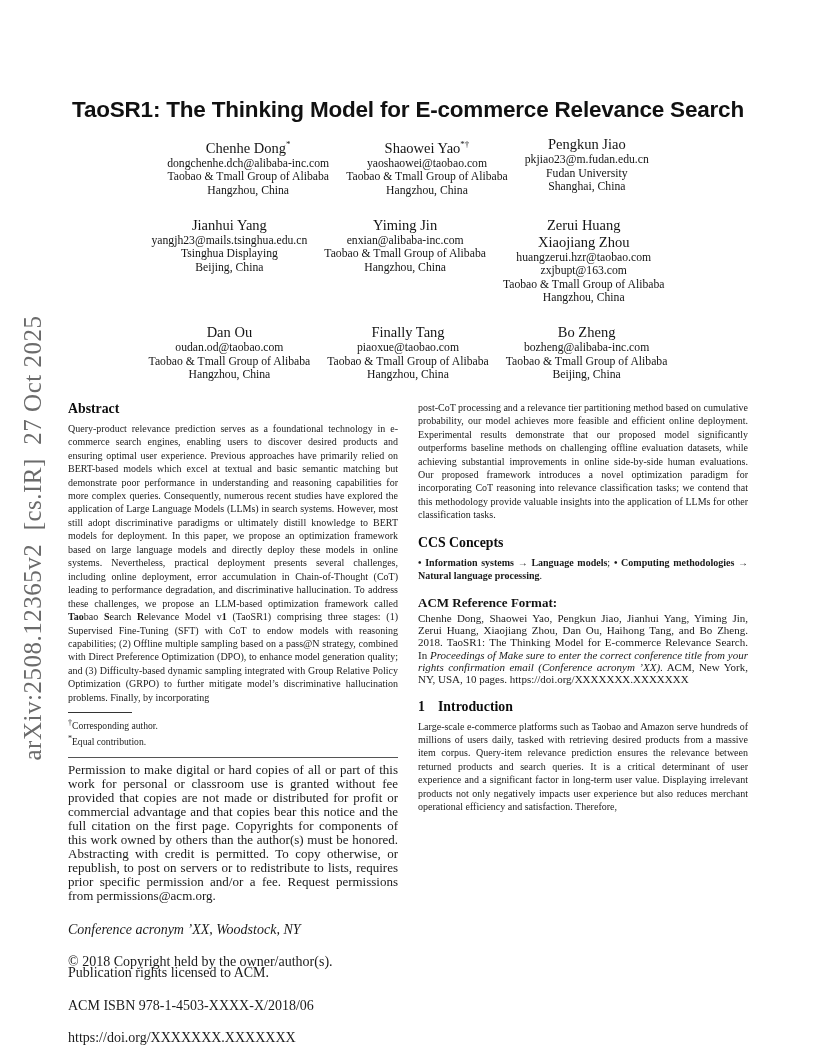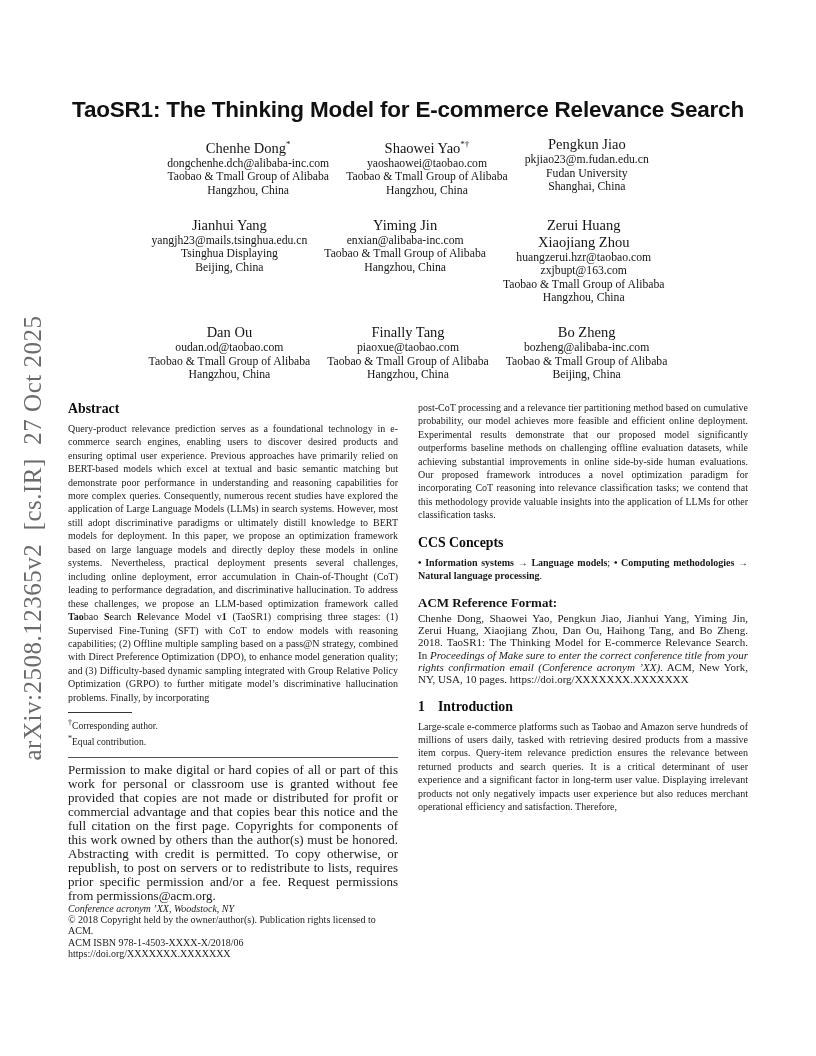--- a/index.html
+++ b/index.html
@@ -38,21 +38,21 @@
   .body-par {
     margin:0; font-size:10px; line-height:13.45px;
     text-align:justify; color:#1a1a1a;
   }
   .body-par.keywords { text-align:left; }
   .bottom-notes { margin-top:auto; }
   .footnote-rule { width:64px; border-top:1px solid #333; margin:8px 0 4px 0; }
   .footnote { font-size:9.6px; line-height:12.2px; color:#1a1a1a; }
   .perm-rule { width:100%; border-top:1px solid #555; margin:9px 0 5px 0; }
   .perm-par { margin:0; font-size:13px; line-height:14px; text-align:justify; color:#1a1a1a; }
-  .perm-line { font-size:10px; line-height:11.15px; color:#1a1a1a; }
+  .perm-line { font-size:14px; line-height:11.15px; color:#1a1a1a;margin-top:21px; }
   .perm-line.it { font-style:italic; }
   .ref-head { margin:12px 0 1px 0; font-size:13px; font-weight:700; }
   .ref-par { margin:0; font-size:11px; line-height:12.3px; text-align:justify; color:#1a1a1a; }
   .intro-head { font-size:14.5px; margin-top:15px; }
 </style>
 </head>
 <body>
 
 <div class="page">
   <div class="arxiv-stamp">arXiv:2508.12365v2  [cs.IR]  27 Oct 2025</div>

